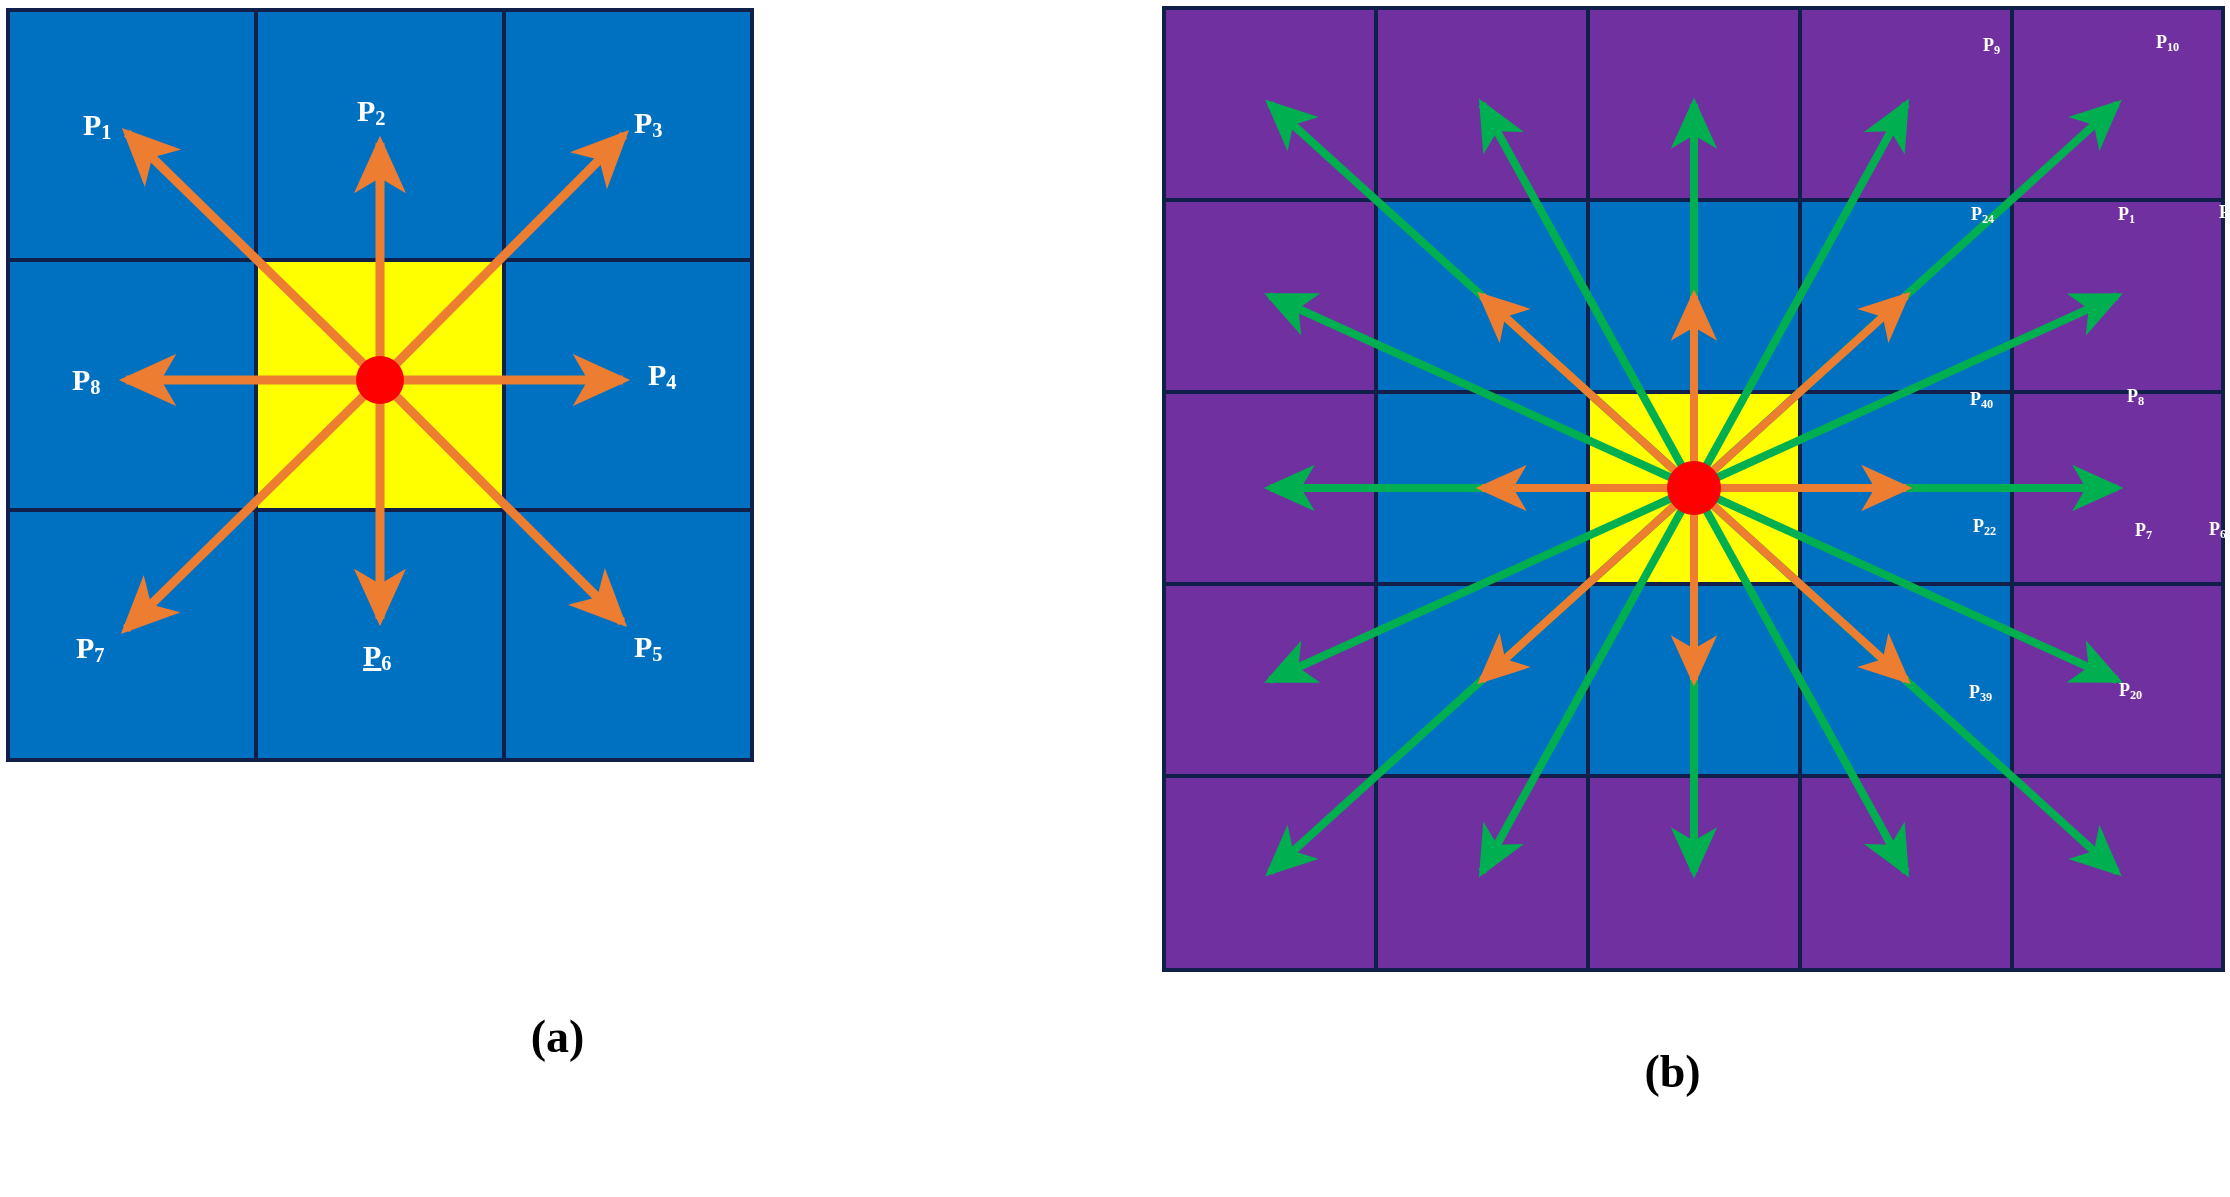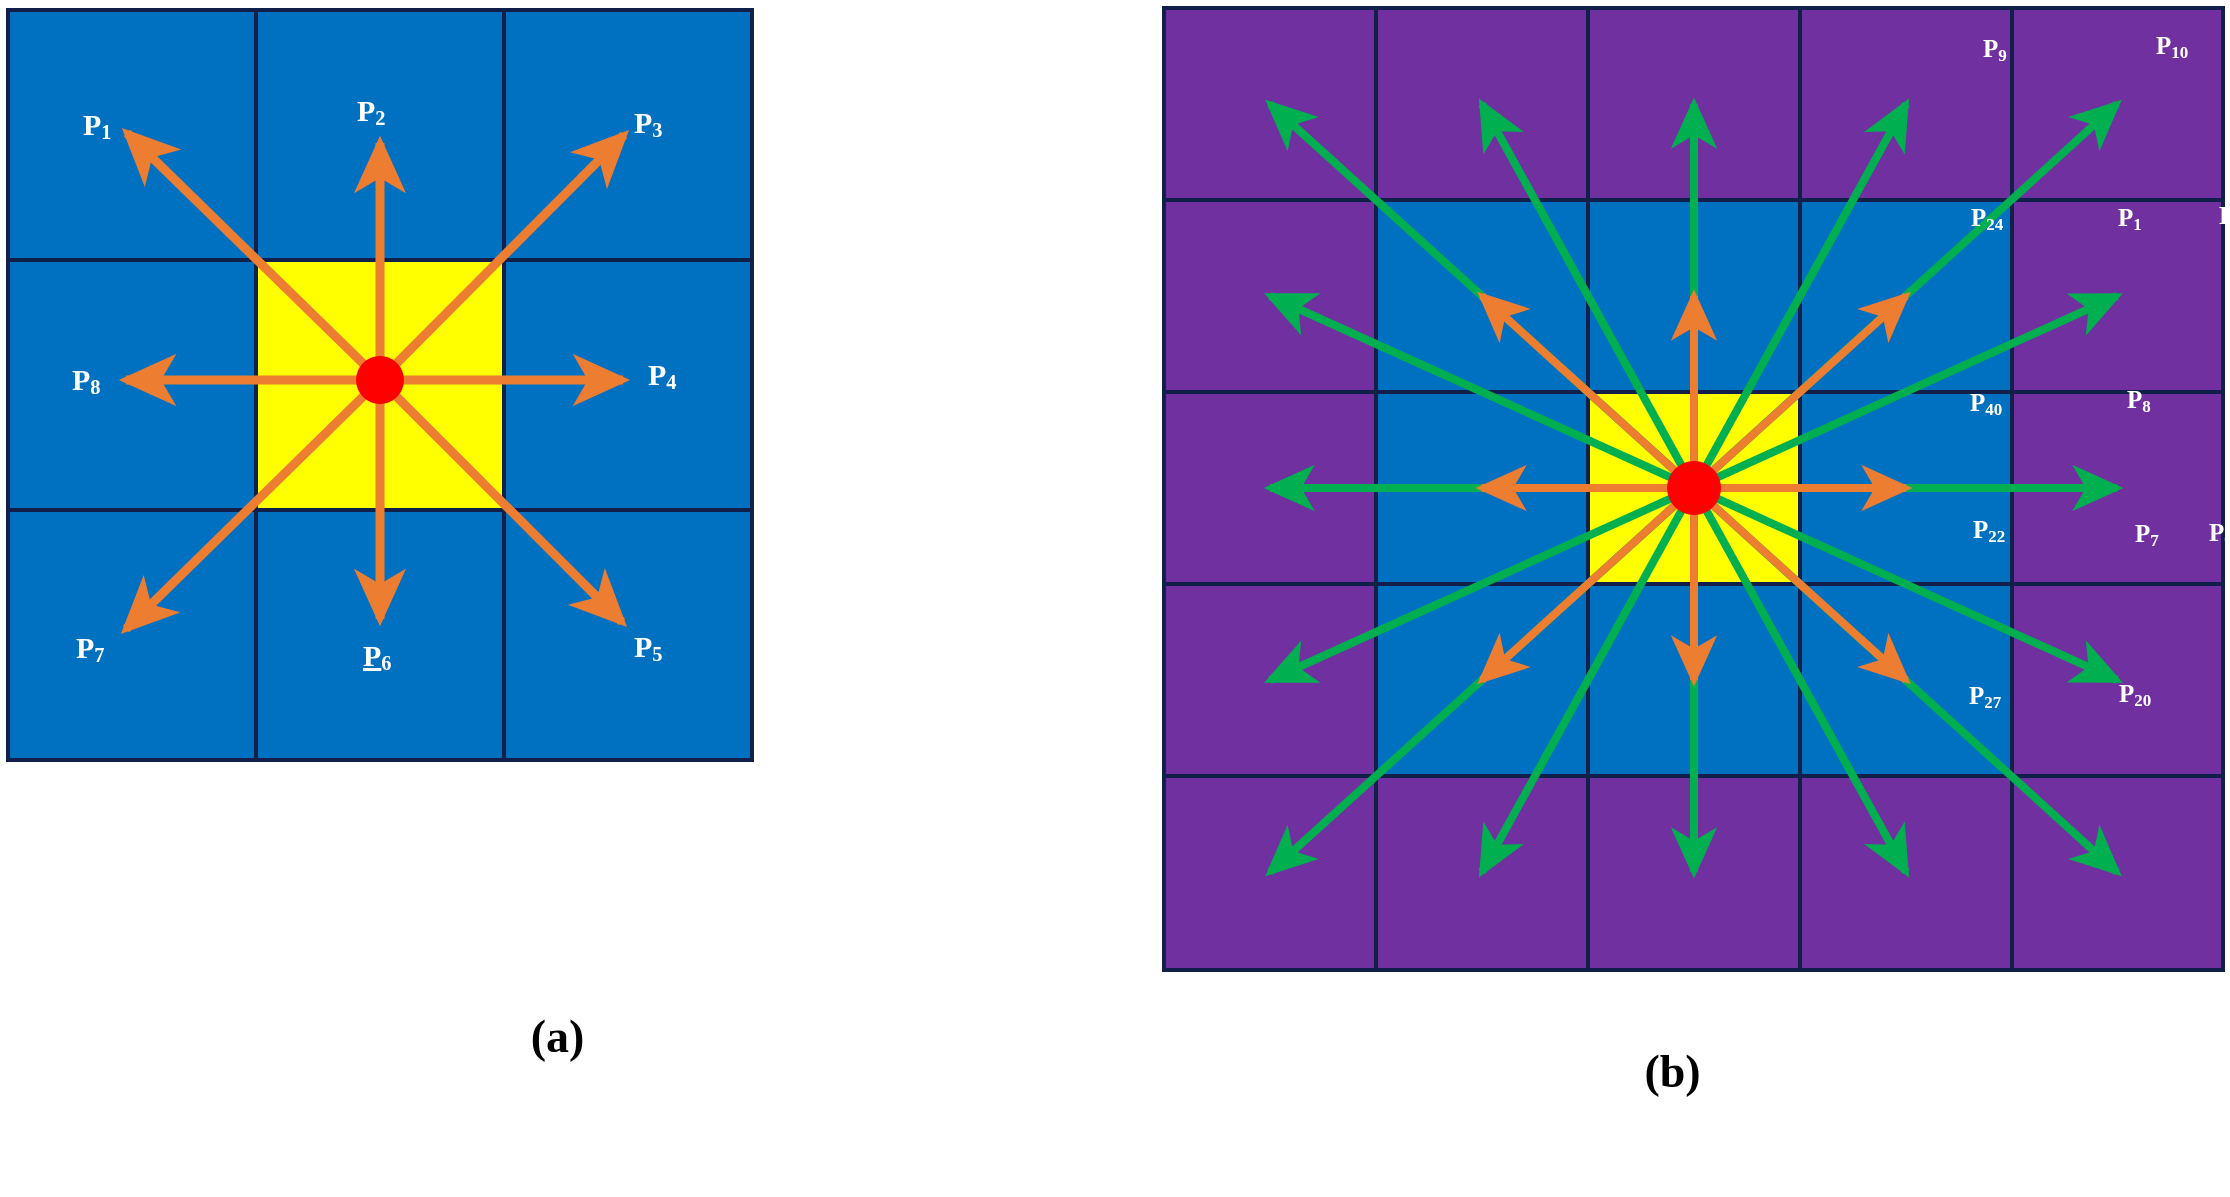--- a/index.html
+++ b/index.html
@@ -52,21 +52,21 @@
     font-size: 30px;
     line-height: 1;
     white-space: nowrap;
     user-select: none;
   }
   .plabel sub {
     font-size: 0.68em;
     vertical-align: -0.22em;
     font-weight: bold;
   }
-  .plabel.sm { font-size: 25px; }
+  .plabel.sm { font-size: 18px; }
 </style>
 </head>
 <body>
 
 <div id="figure-root">
 
   <div class="panel" id="panel-a">
 
     <svg class="panel-svg" width="1115" height="1000" viewBox="0 0 1115 1000">
       <defs>
@@ -248,21 +248,21 @@
       <span>P</span><sub>9</sub>
     </div>
     <div class="plabel sm" style="left:1013px; top:33px;margin-left:28px;">
       <span>P</span><sub>10</sub>
     </div>
 
     <div class="plabel sm" style="left:1004px; top:681px;">
       <span>P</span><sub>20</sub>
     </div>
     <div class="plabel sm" style="left:854px; top:683px;">
-      <span>P</span><sub>27</sub>
+      <span>P</span><sub>39</sub>
     </div>
     <div class="plabel sm" style="left:858px; top:517px;">
       <span>P</span><sub>22</sub>
     </div>
     <div class="plabel sm" style="left:855px; top:390px;">
       <span>P</span><sub>40</sub>
     </div>
     <div class="plabel sm" style="left:856px; top:205px;">
       <span>P</span><sub>24</sub>
     </div>

